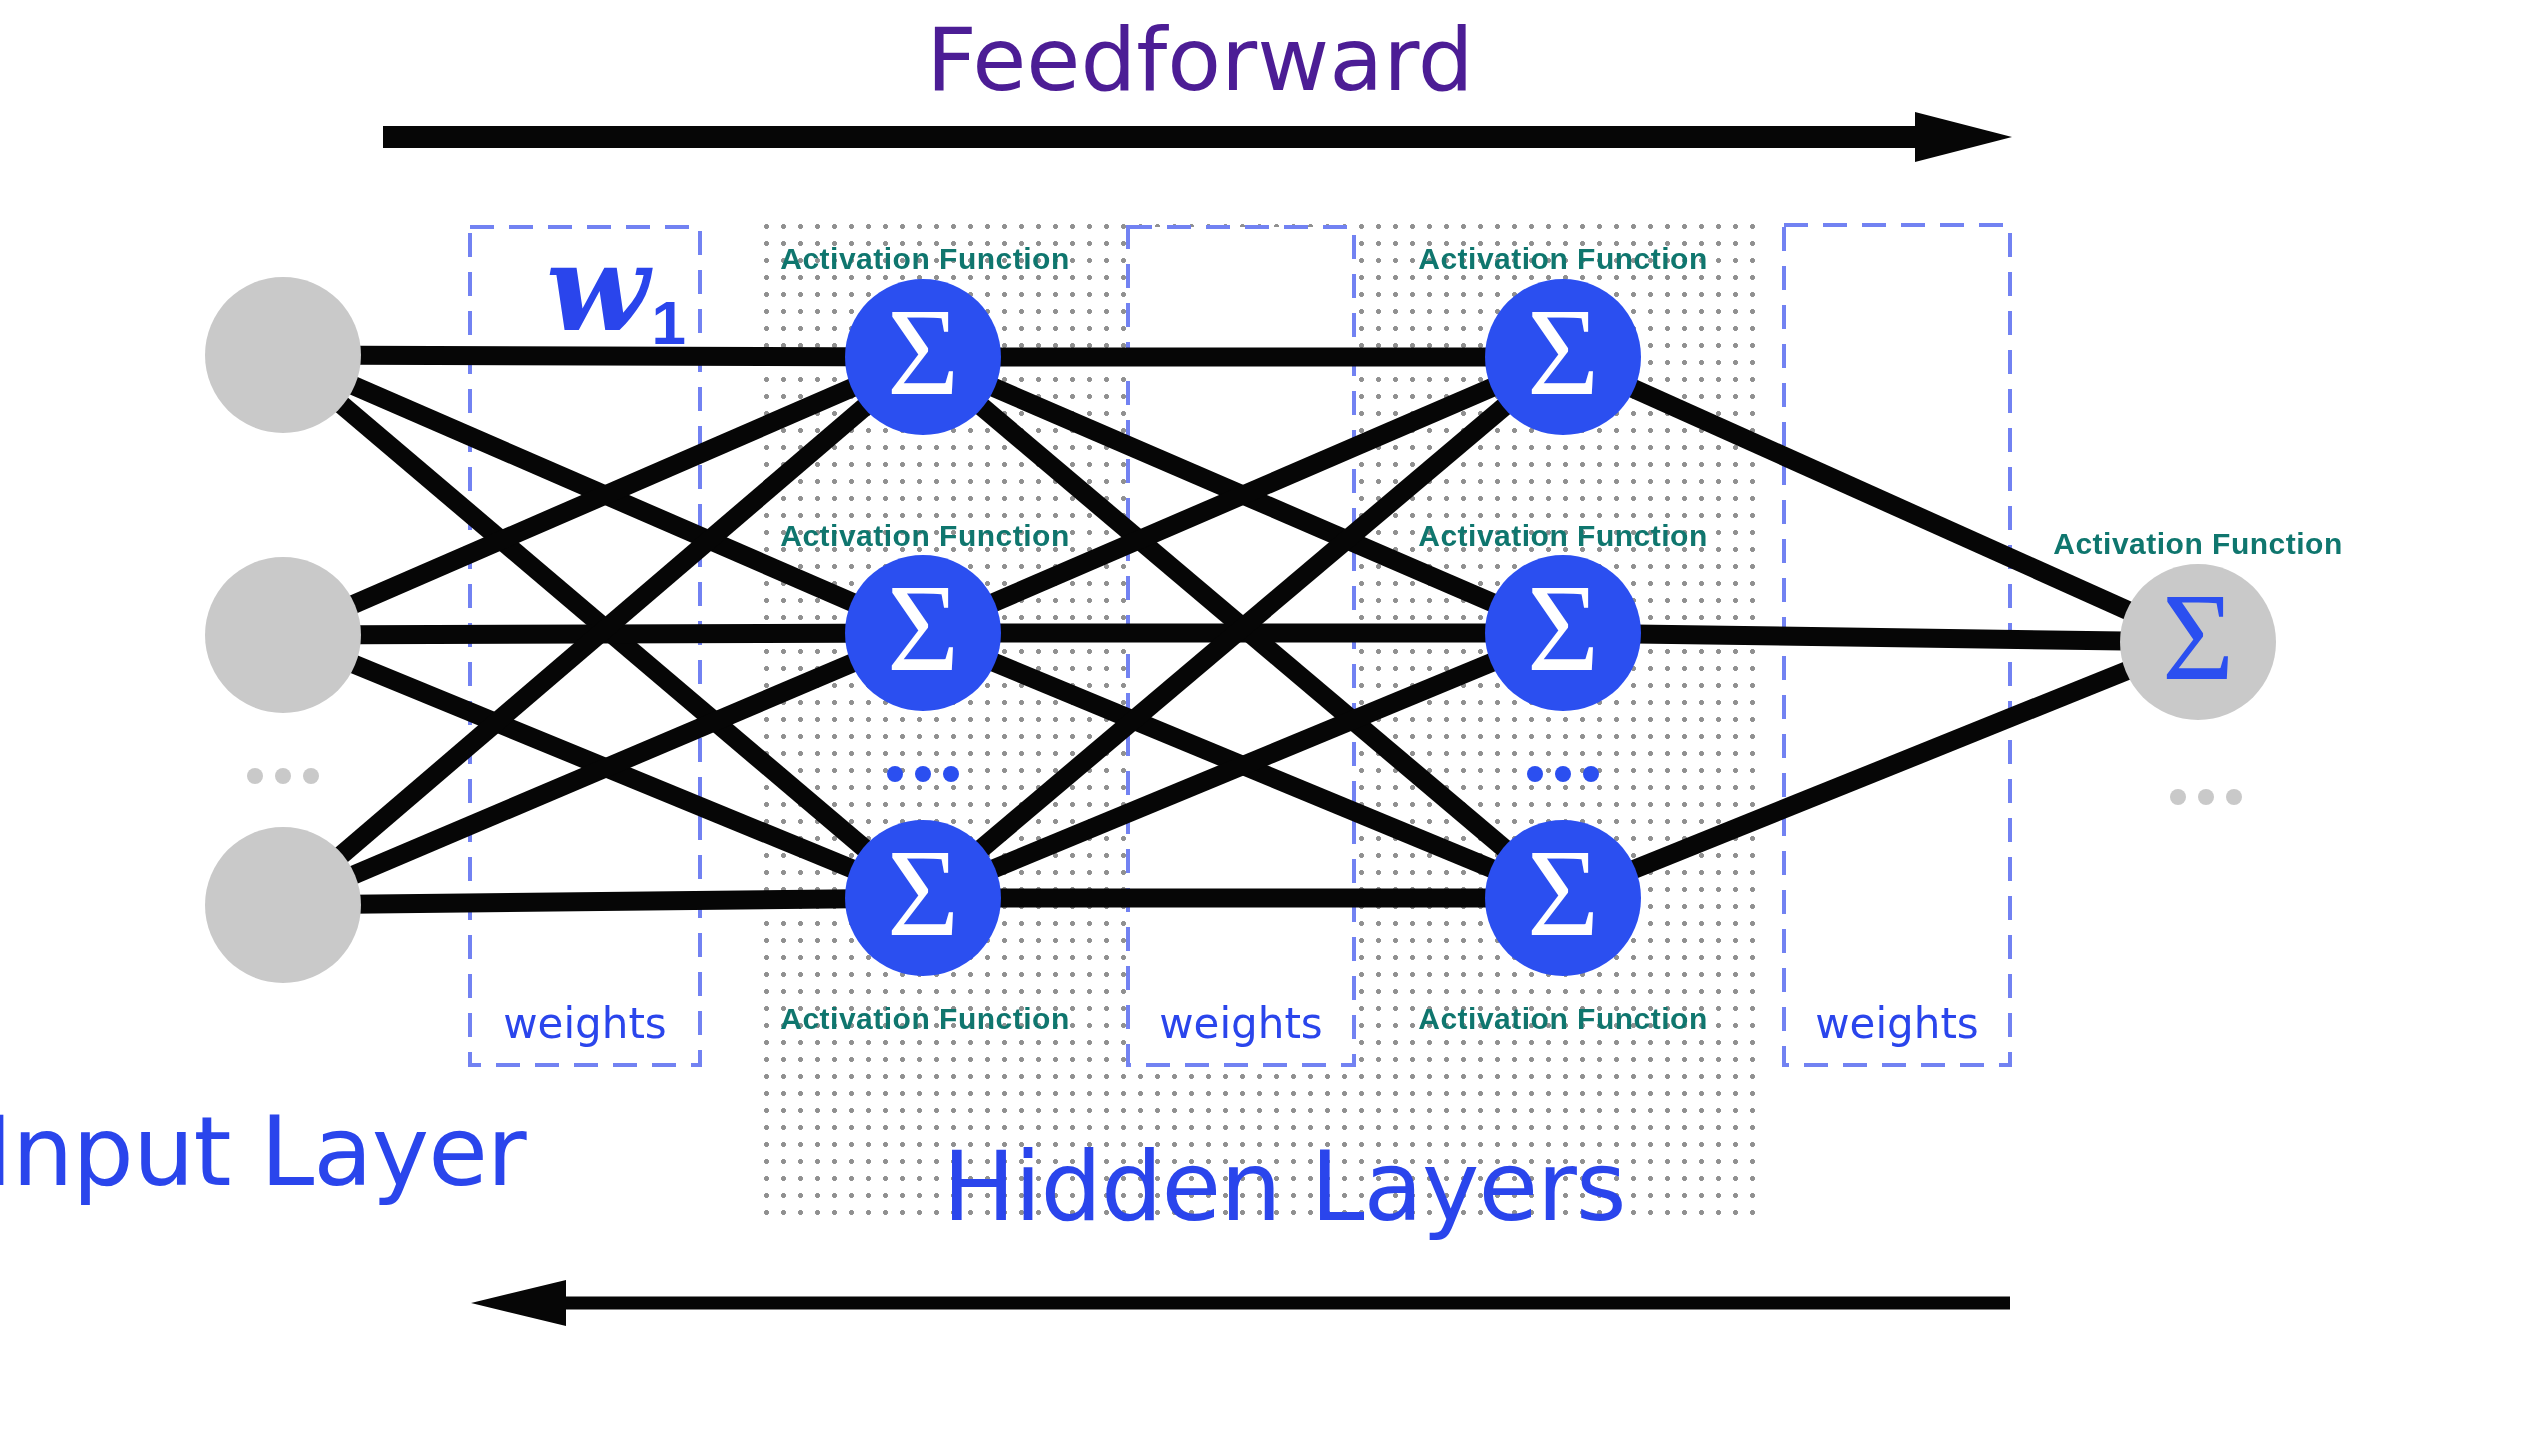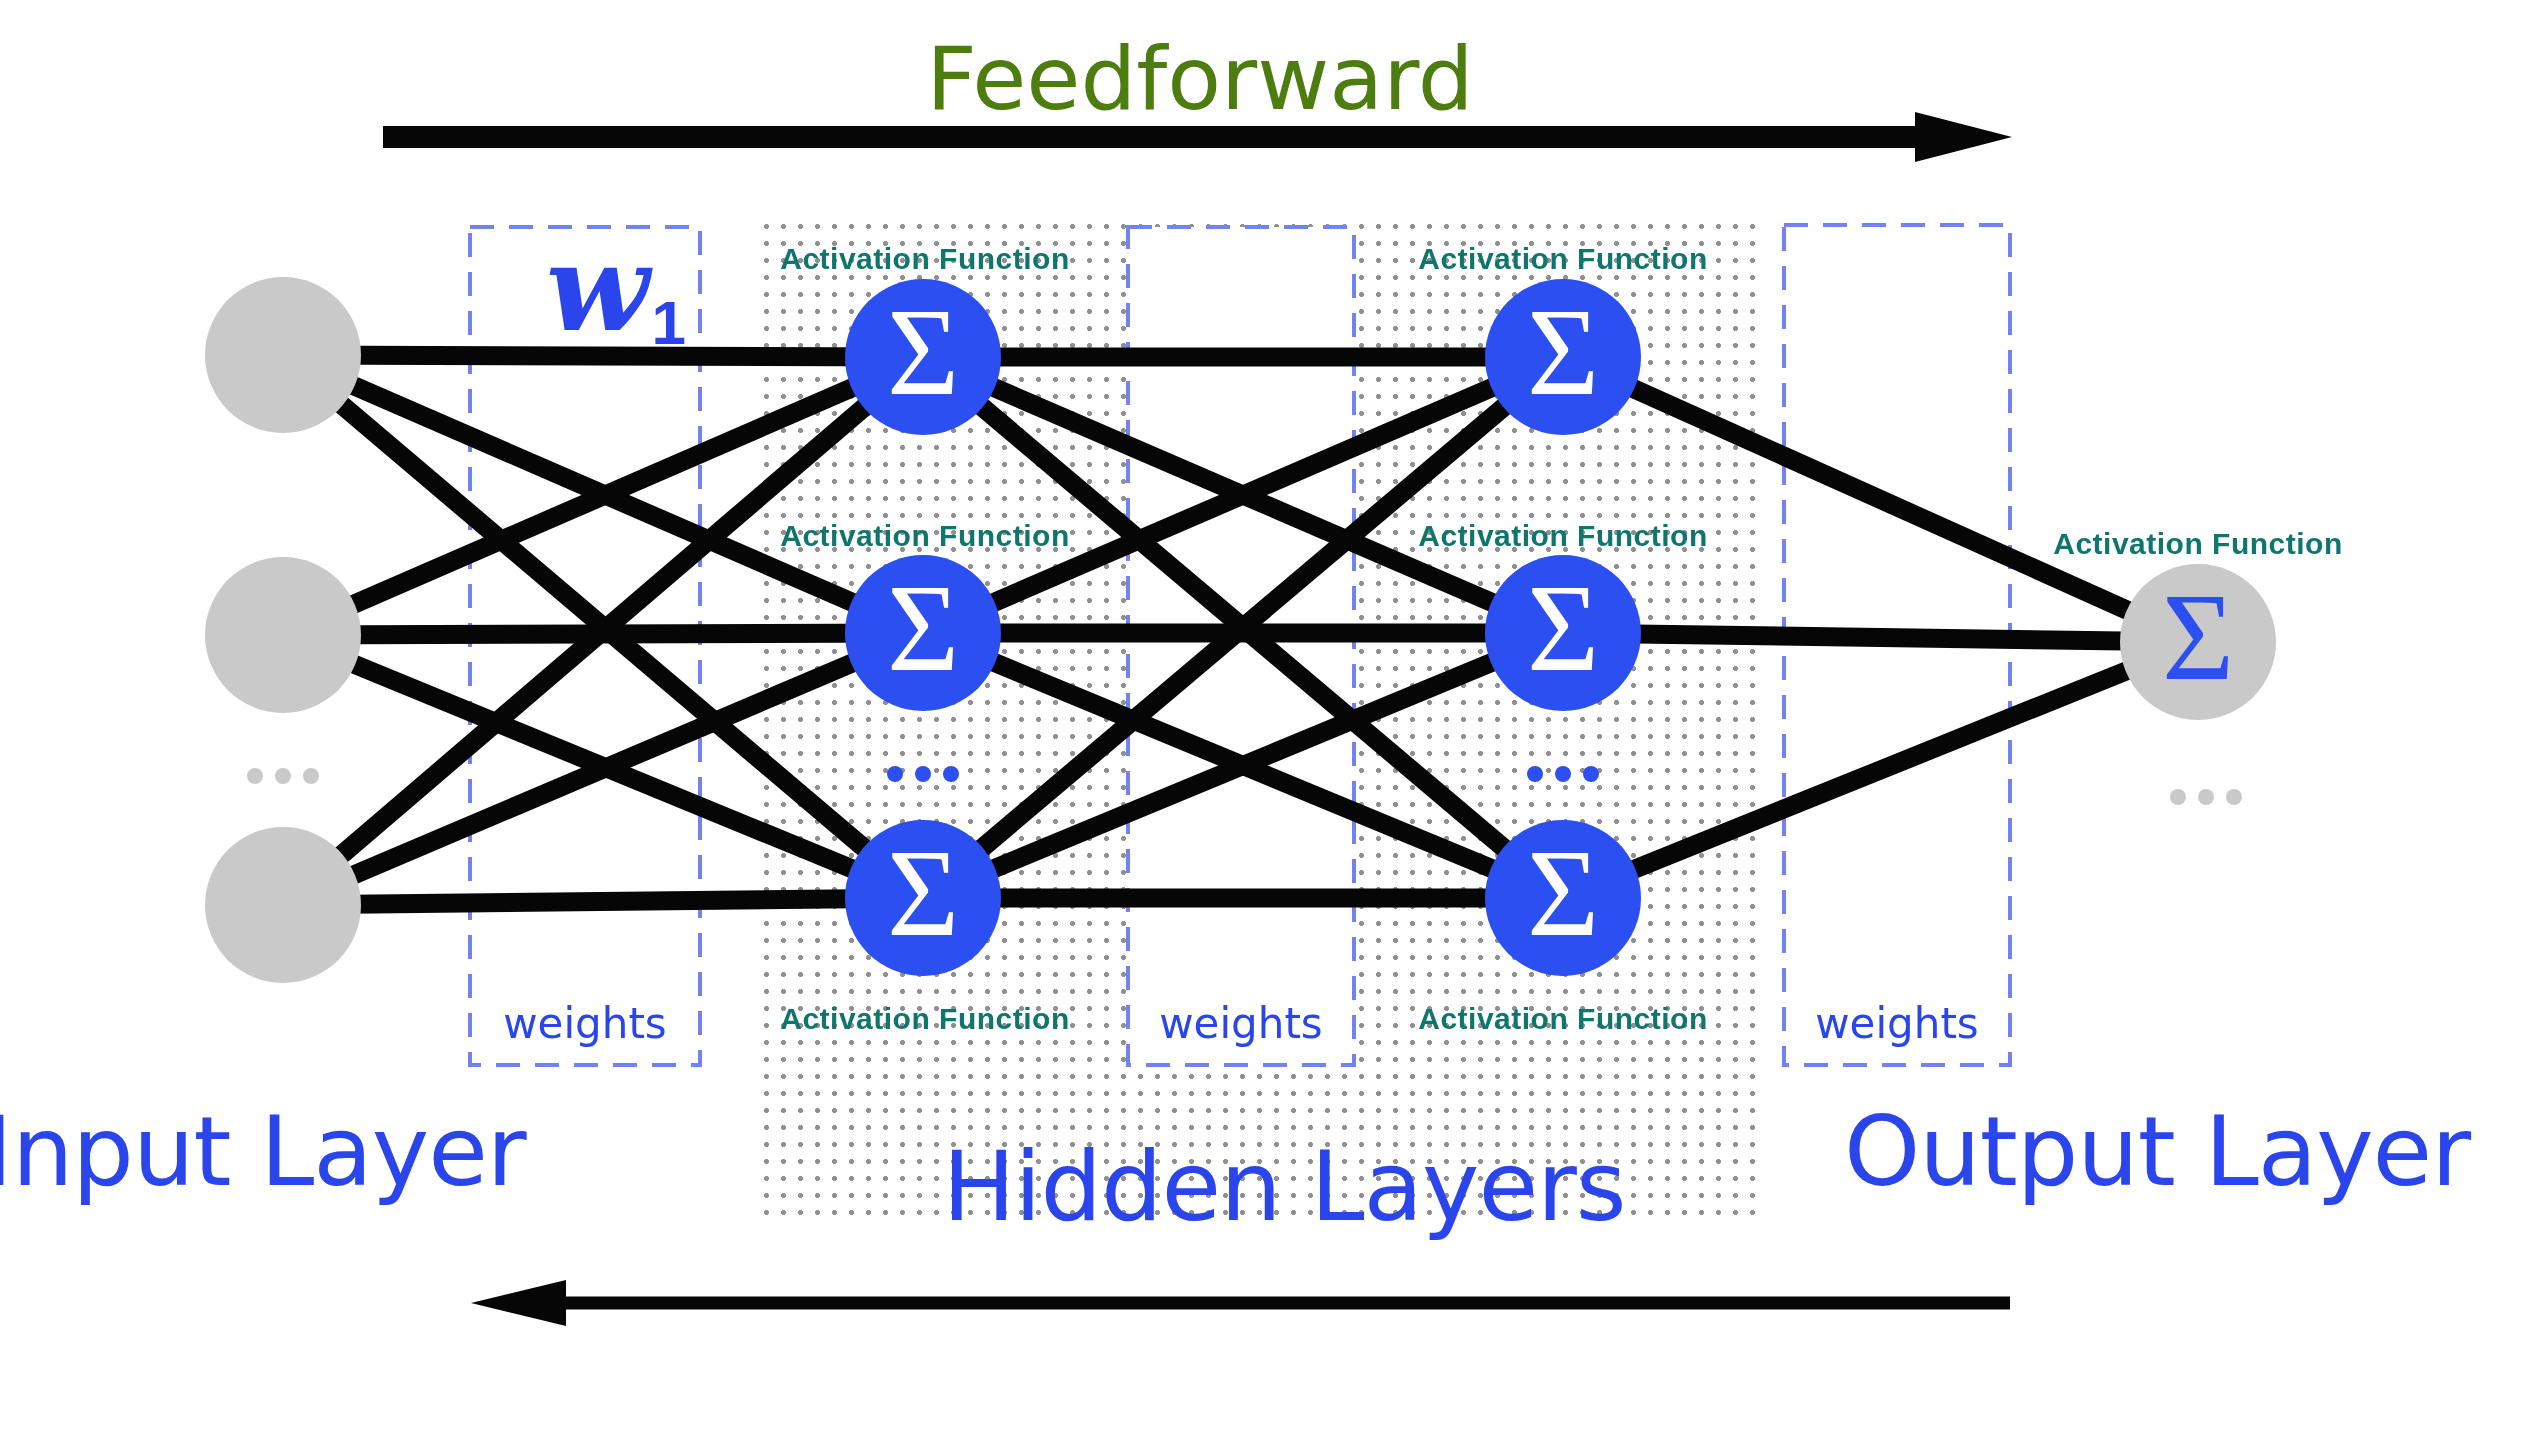--- a/index.html
+++ b/index.html
@@ -33,21 +33,21 @@
     font-size:30px;color:#0f766e;letter-spacing:0.5px;
   }
   
   .layer-label{
     position:absolute;transform:translateX(-50%);white-space:nowrap;
     font-size:97px;color:var(--label-blue);letter-spacing:-1px;
   }
   
   .title{
     position:absolute;transform:translateX(-50%);white-space:nowrap;
-    font-size:88px;color:#4d7c0f;margin-top:19px;
+    font-size:88px;color:#4c1d95;
   }
   
   .wlabel{
     position:absolute;transform:translateX(-50%);color:var(--label-blue);
     white-space:nowrap;line-height:1;margin-left:32px;
   }
   .wbase{
     font-family:"DejaVu Serif", serif;font-style:italic;font-weight:bold;
     font-size:120px;
   }
@@ -172,17 +172,16 @@
   <div class="act-label" style="left:2198px;top:527px">Activation Function</div>
 
   <div class="wlabel" style="left:583px;top:228px"><span class="wbase">w</span><span class="wsub">1</span></div>
 
   <div class="weights-caption" style="left:585px;top:980px">weights</div>
   <div class="weights-caption" style="left:1241px;top:980px">weights</div>
   <div class="weights-caption" style="left:1897px;top:980px">weights</div>
 
   <div class="layer-label" style="left:255px;top:1095px">Input Layer</div>
   <div class="layer-label" style="left:1284px;top:1130px">Hidden Layers</div>
-  <div class="layer-label" style="left:2157px;top:1095px">Output Layer</div>
 
   <div class="title" style="left:1200px;top:8px">Feedforward</div>
 
 </div>
 
 </body></html>

